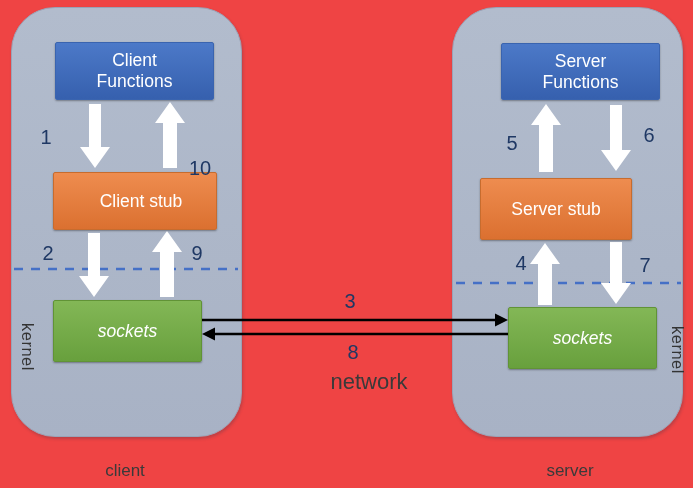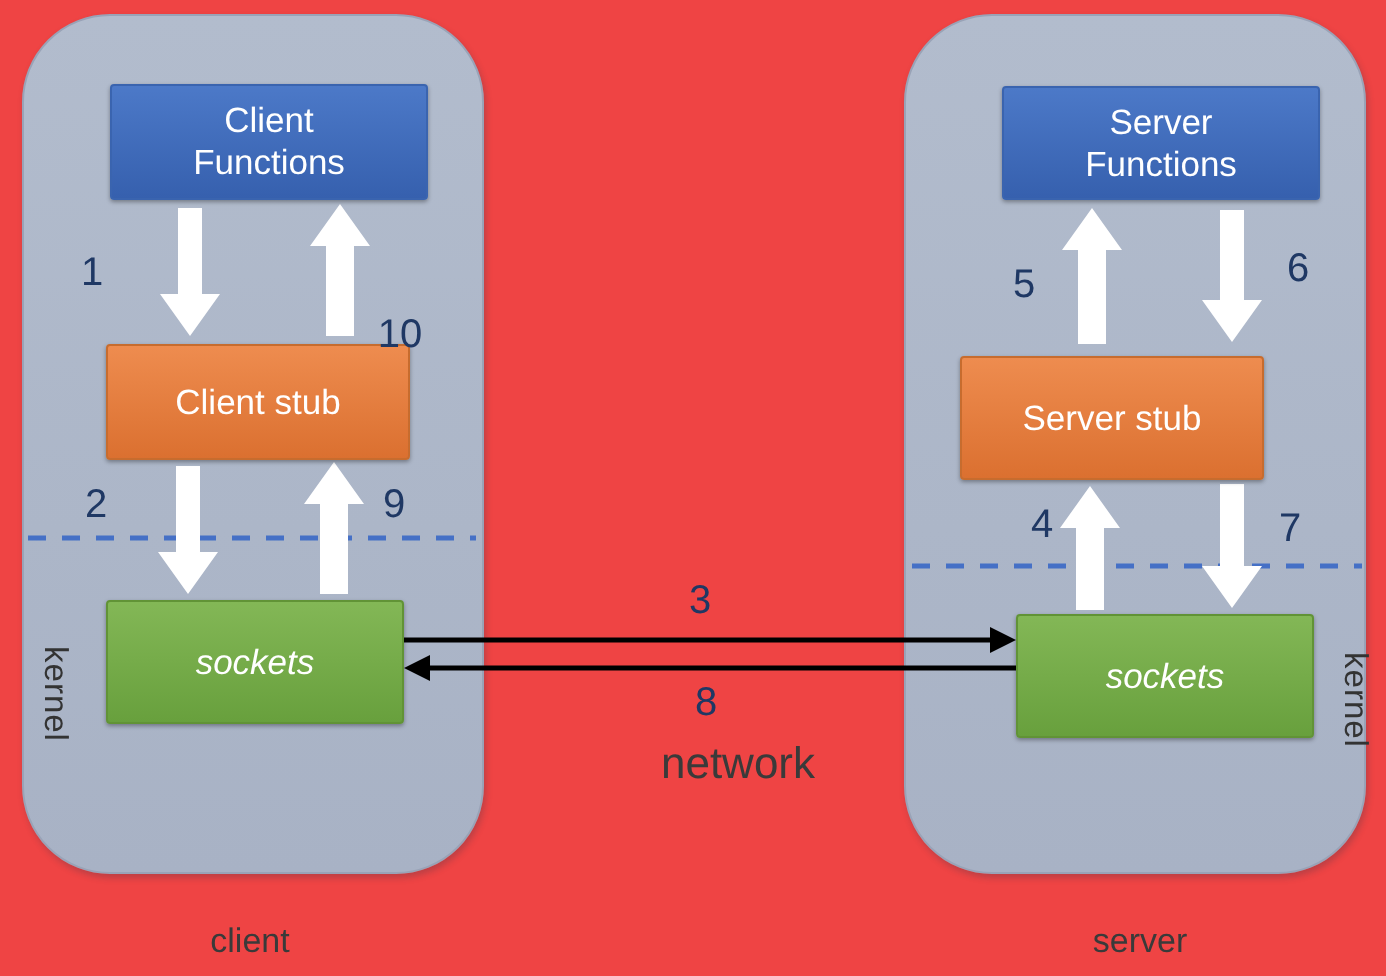--- a/index.html
+++ b/index.html
@@ -16,21 +16,21 @@
   #panel-server{left:452px;}
   .nbox{
     position:absolute;display:flex;align-items:center;justify-content:center;
     color:#ffffff;text-align:center;border-radius:2px;
     box-shadow:0 1px 2px rgba(0,0,0,0.35);font-size:17.5px;line-height:21px;
   }
   .blue{background:linear-gradient(180deg,#4C79C8,#3660AE);border:1px solid #3A64AF;white-space:pre-line;}
   .orange{background:linear-gradient(180deg,#EE8C4F,#DB7030);border:1px solid #C76C2E;}
   .green{background:linear-gradient(180deg,#83B756,#68A03D);border:1px solid #619336;font-style:italic;}
   #box-client-functions{left:55px;top:42px;width:157px;height:56px;}
-  #box-client-stub{left:53px;top:172px;width:150px;height:56px;}
+  #box-client-stub{left:53px;top:172px;width:150px;height:56px;padding-left:12px;}
   #box-client-sockets{left:53px;top:300px;width:147px;height:60px;}
   #box-server-functions{left:501px;top:43px;width:157px;height:55px;}
   #box-server-stub{left:480px;top:178px;width:150px;height:60px;}
   #box-server-sockets{left:508px;top:307px;width:147px;height:60px;}
   .step{
     position:absolute;transform:translate(-50%,-50%);
     color:#1F3864;font-size:20px;
   }
   #step-1{left:46px;top:137px;}
   #step-10{left:200px;top:139px;margin-top:29px;}

